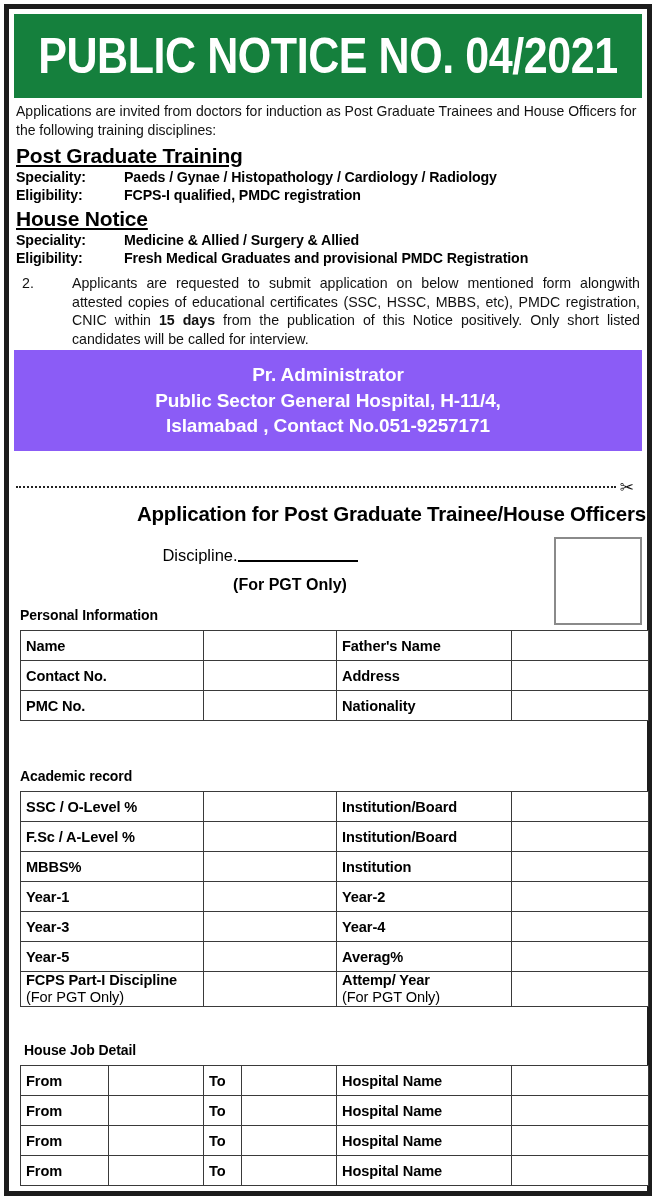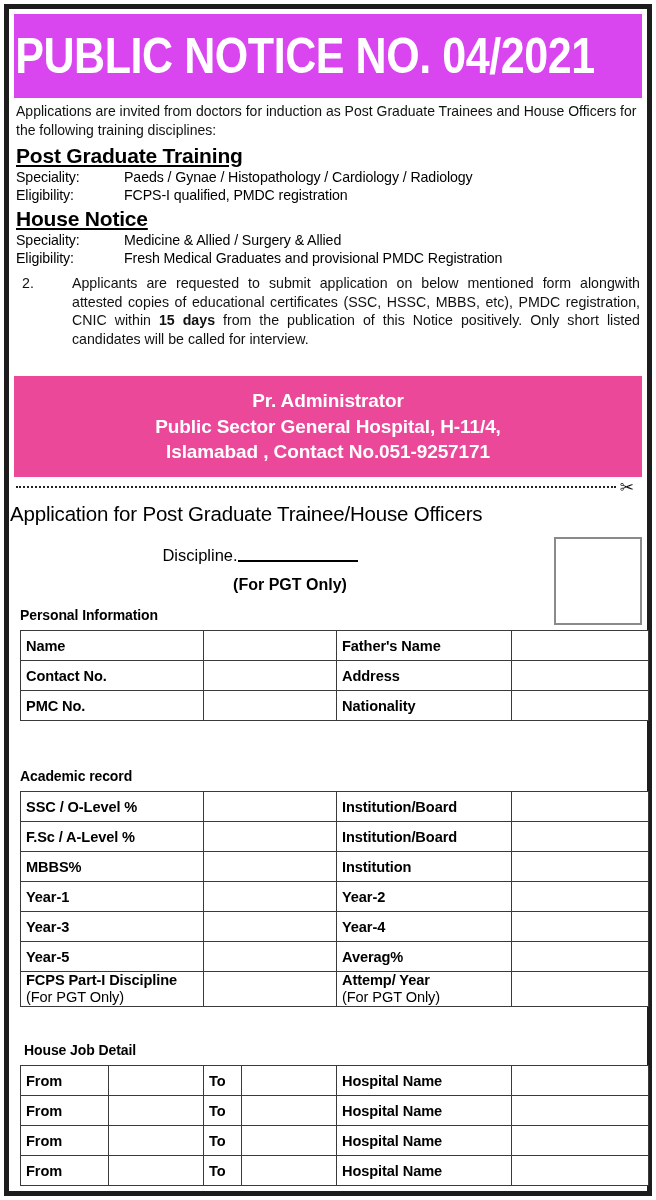--- a/index.html
+++ b/index.html
@@ -38,25 +38,25 @@
     box-sizing: border-box;
   }
 
   
   .title-bar {
     position: absolute;
     left: 4px;
     top: 4px;
     width: 628px;
     height: 84px;
-    background: #d946ef;
+    background: #15803d;
     box-sizing: border-box;
     display: flex;
     align-items: center;
-    justify-content: flex-end;
+    justify-content: center;
   }
   .title-text {
     color: #ffffff;
     font-size: 50px;
     font-weight: bold;
     letter-spacing: -0.5px;
     transform: scaleX(0.86);
     transform-origin: center center;
     white-space: nowrap;
     line-height: 1;
@@ -84,21 +84,21 @@
     text-decoration: underline;
     text-underline-offset: 2px;
     margin-top: 3px;
     margin-bottom: 0px;
     letter-spacing: -0.2px;
     display: inline-block;
   }
   .kv-row {
     display: flex;
     font-size: 14.2px;
-    font-weight: normal;
+    font-weight: bold;
     color: #000;
     line-height: 1.28;
     letter-spacing: -0.1px;
   }
   .kv-label { width: 108px; flex: none; }
   .kv-value { flex: 1; }
 
   .para2 {
     display: flex;
     margin-top: 7px;
@@ -107,24 +107,24 @@
     line-height: 1.3;
   }
   .para2-num { width: 26px; flex: none; padding-left: 6px; box-sizing: border-box;}
   .para2-text { flex: 1; text-align: justify; margin-left: 30px; }
   .para2-text b { font-weight: bold; }
 
   
   .contact-block {
     position: absolute;
     left: 4px;
-    top: 366px;
+    top: 340px;
     width: 628px;
     height: 101px;
-    background: #ec4899;
+    background: #8b5cf6;
     box-sizing: border-box;
     display: flex;
     flex-direction: column;
     align-items: center;
     justify-content: center;
   }
   .contact-line {
     color: #ffffff;
     font-size: 19px;
     font-weight: bold;
@@ -155,23 +155,23 @@
     color: #111;
     margin-right: 6px;
   }
 
   
   .form-title {
     position: absolute;
     left: 0;
     top: 492px;
     width: 636px;
-    text-align: left;
+    text-align: right;
     font-size: 20.5px;
-    font-weight: normal;
+    font-weight: bold;
     color: #000;
     letter-spacing: -0.2px;
   }
   .discipline-wrap {
     position: absolute;
     left: 0;
     top: 536px;
     width: 500px;
     text-align: center;
   }

